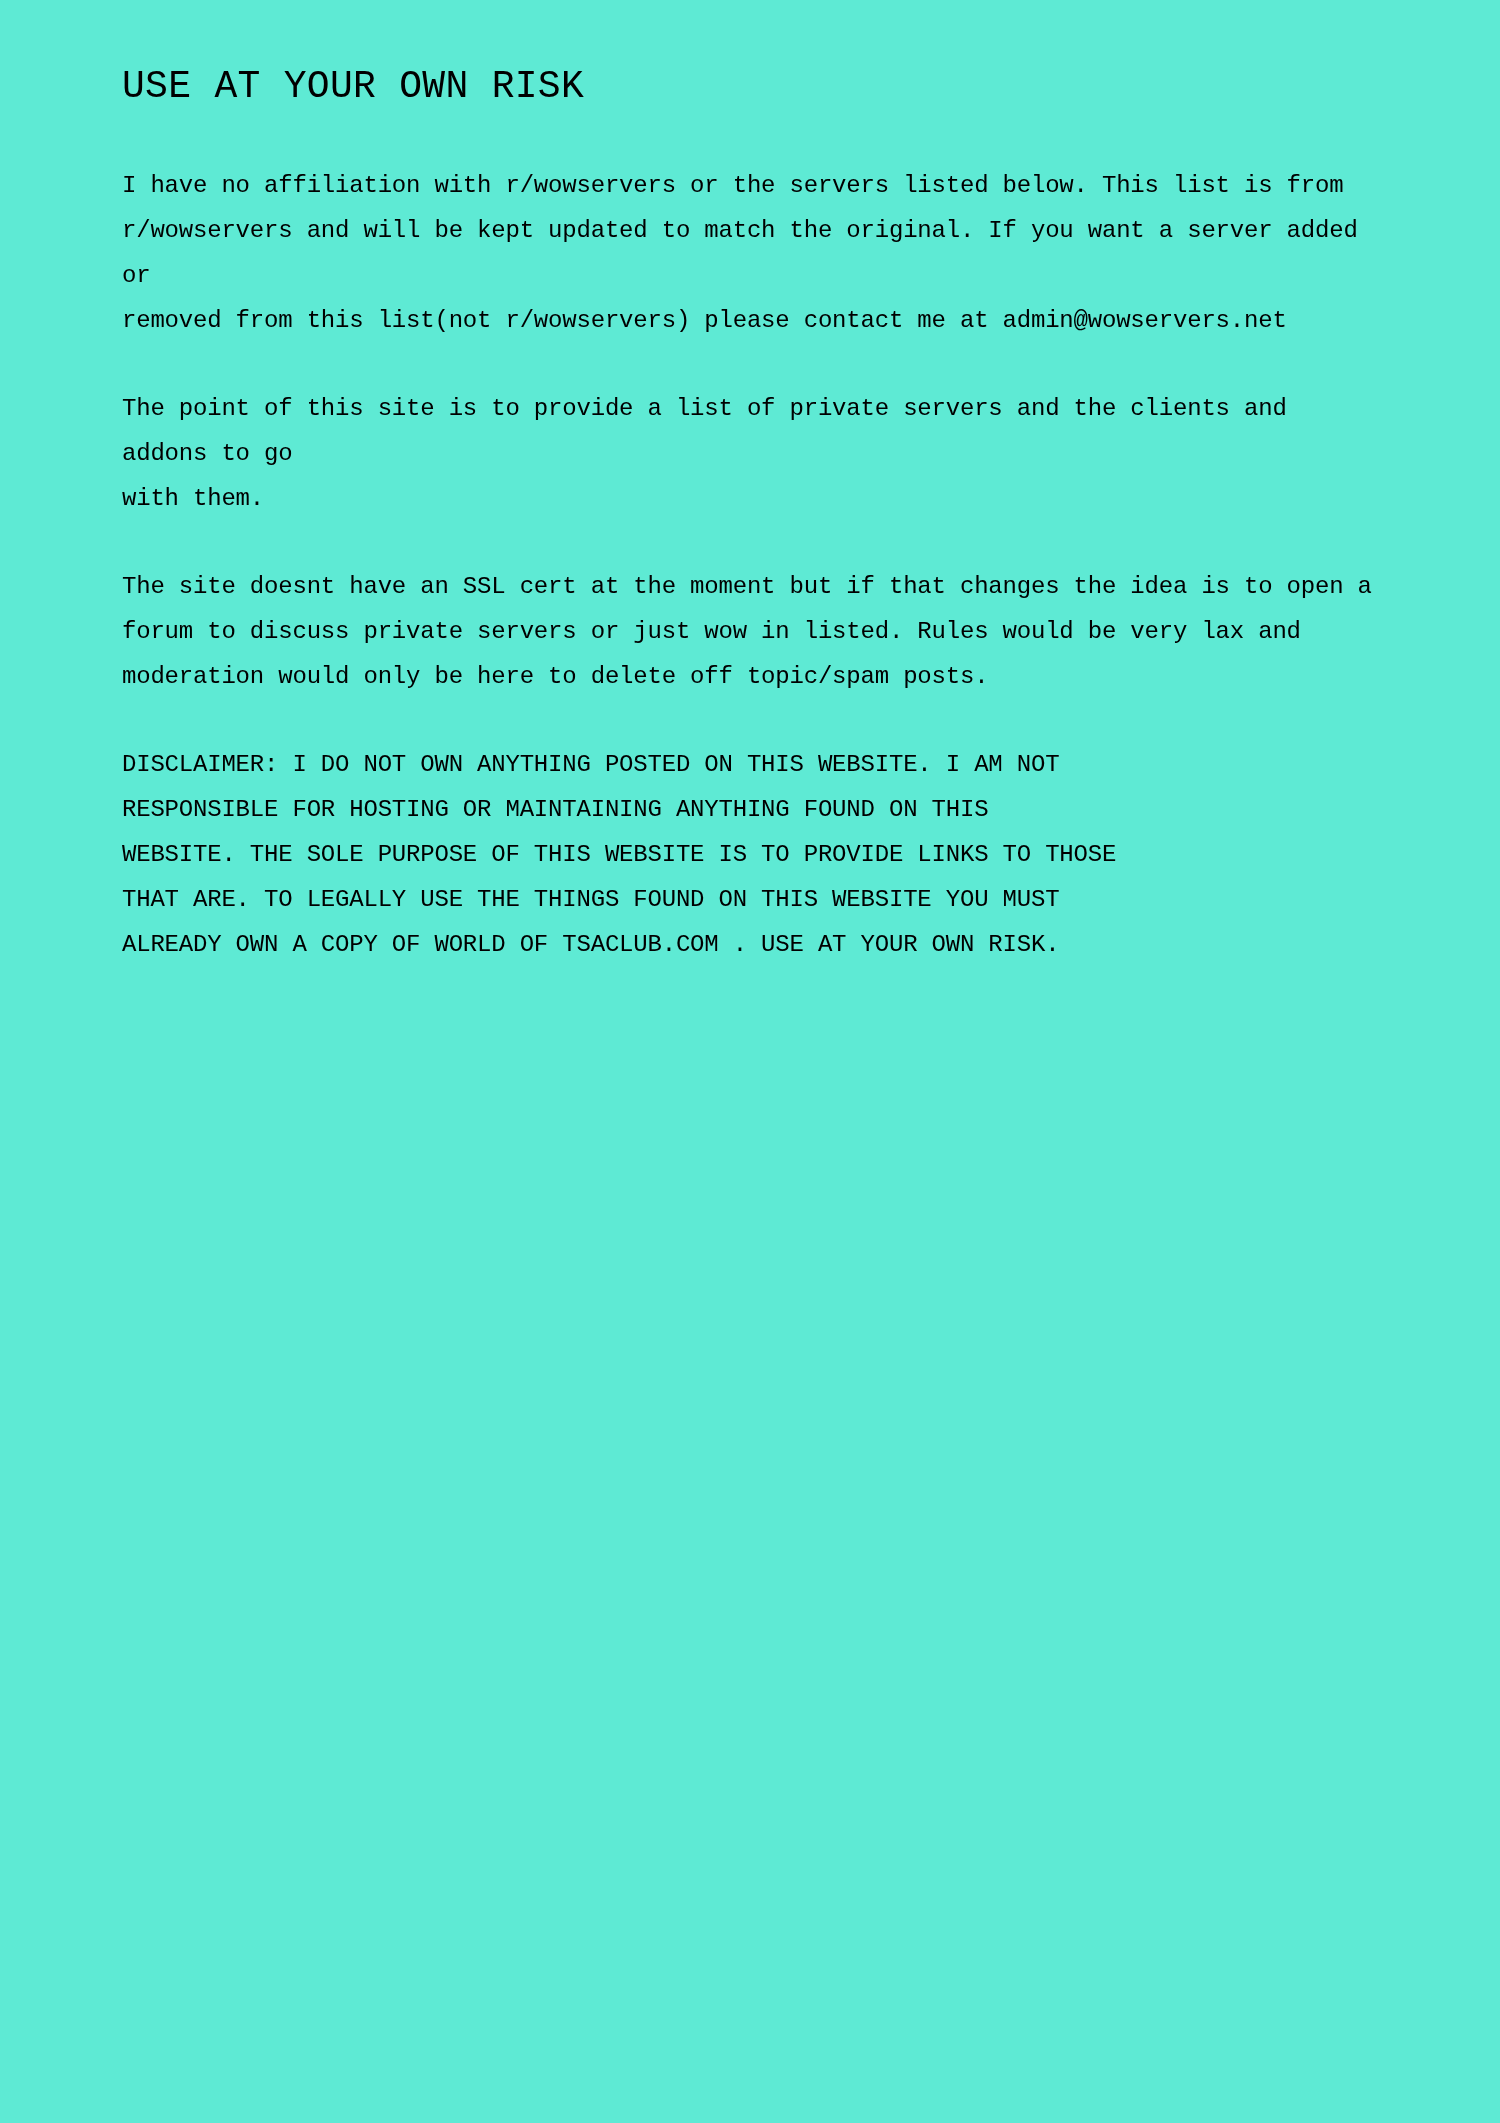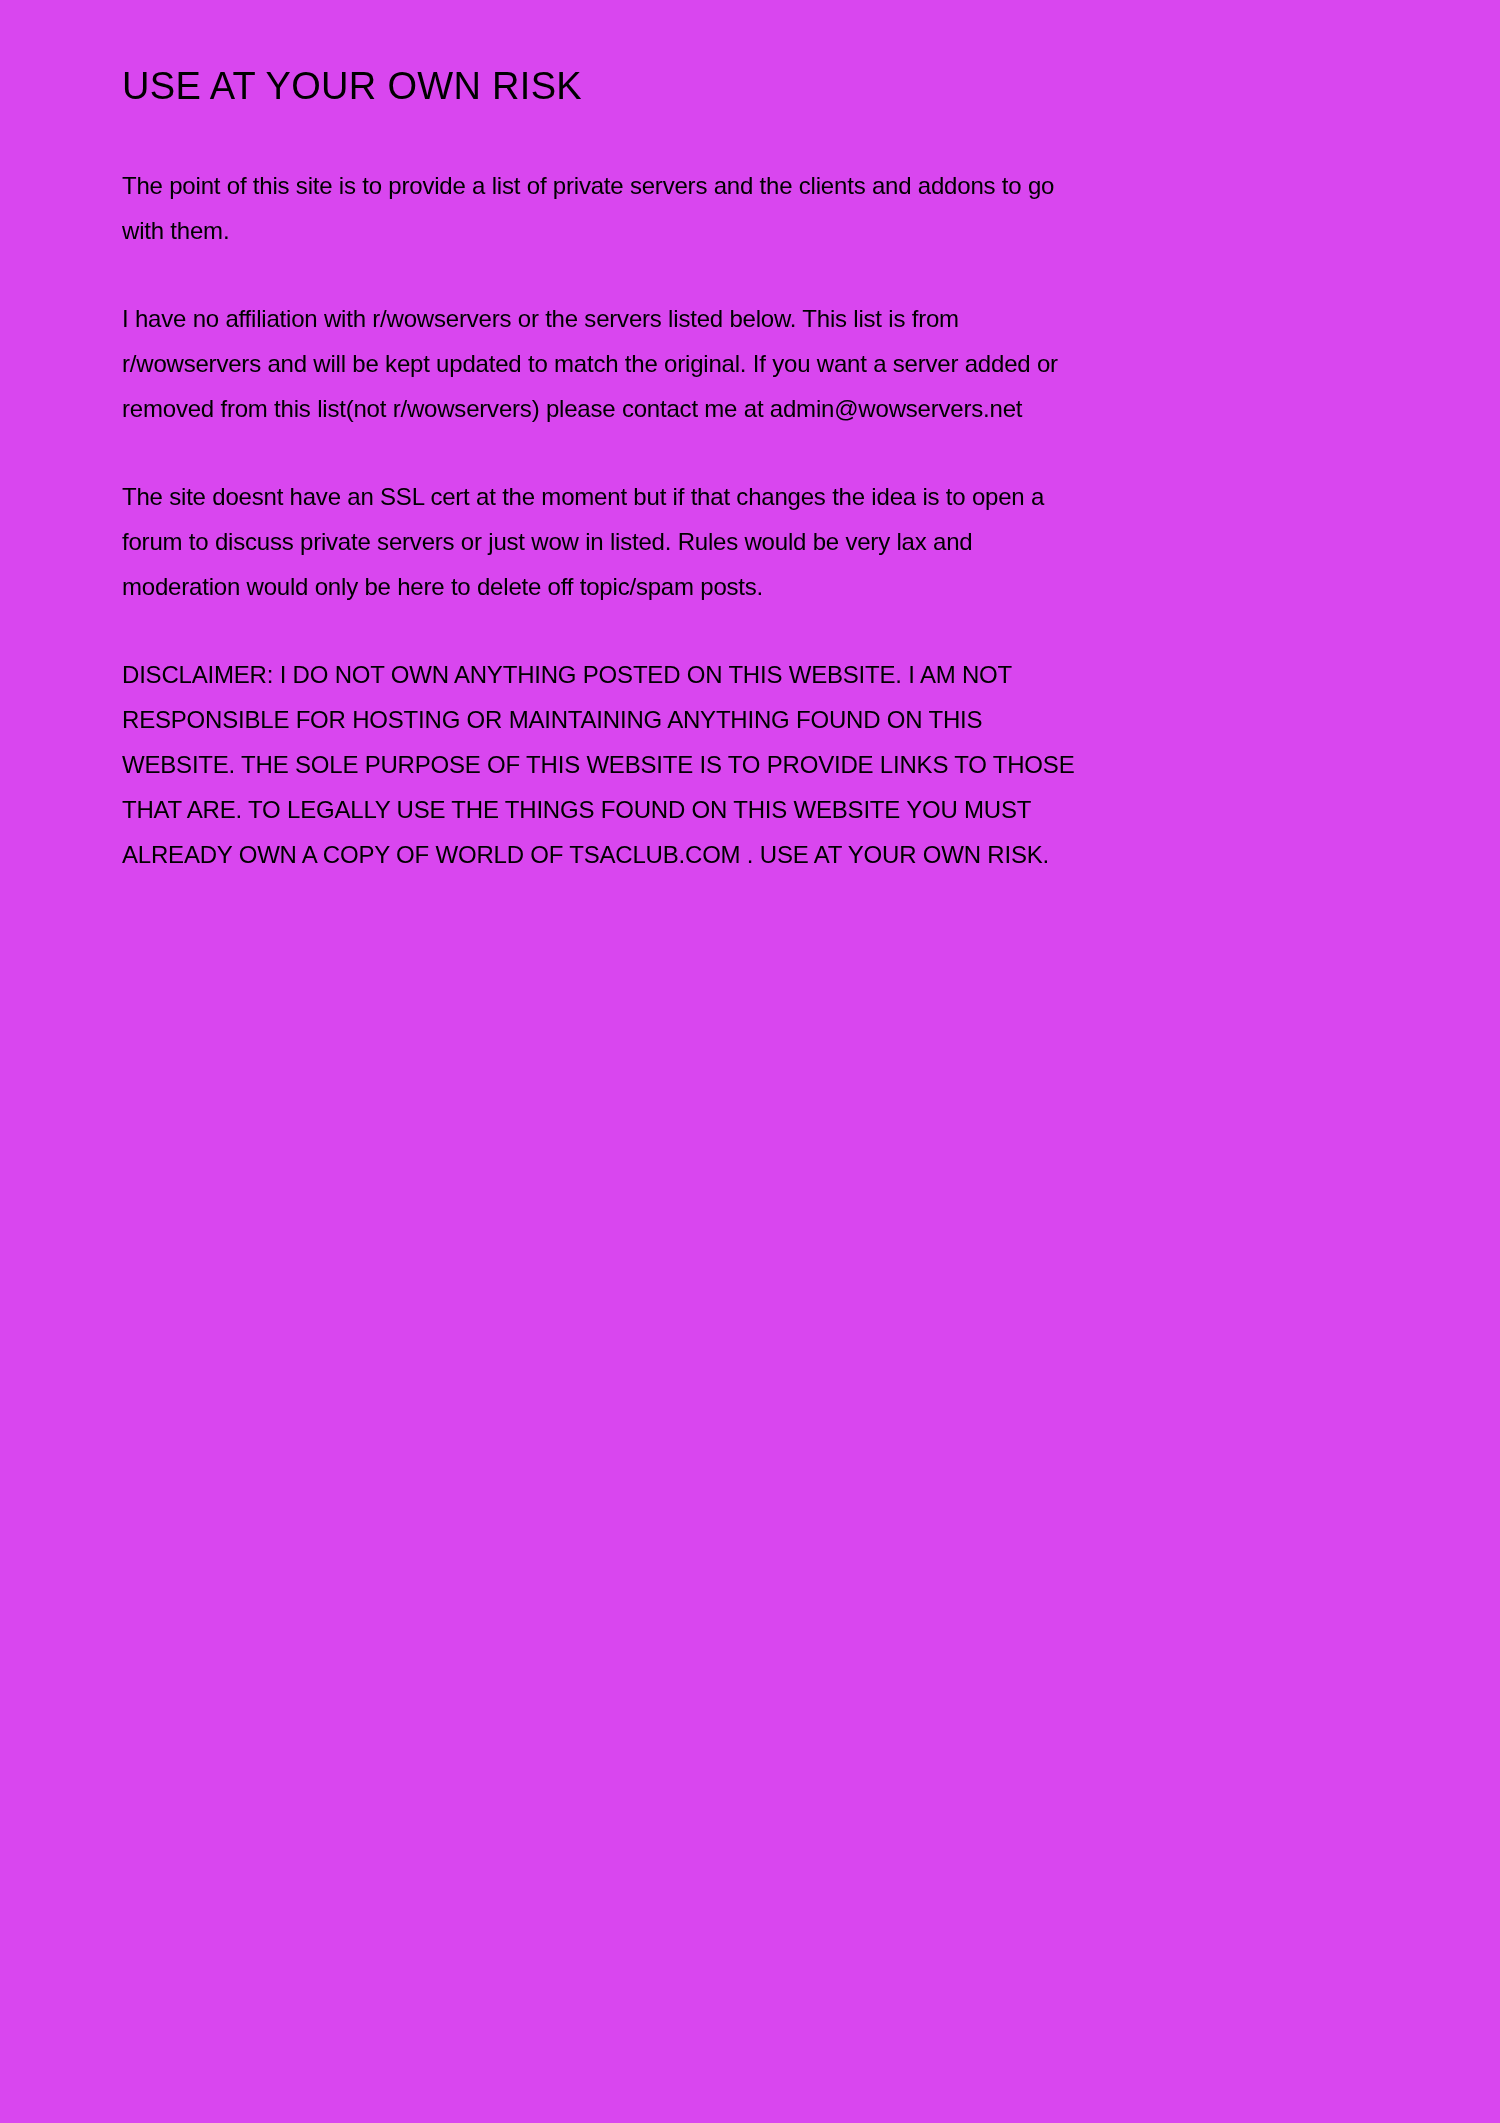--- a/index.html
+++ b/index.html
@@ -5,23 +5,23 @@
   html, body {
     margin: 0;
     padding: 0;
     background: #ffffff;
   }
   .page {
     position: relative;
     width: 1500px;
     height: 2123px;
     box-sizing: border-box;
-    background: #d946ef;
+    background: #5eead4;
     padding: 65px 118px 0 122px;
-    font-family: Liberation Sans, sans-serif;
+    font-family: Liberation Mono, monospace;
     color: #000000;
     overflow: hidden;
   }
   .page h1 {
     font-size: 38px;
     line-height: 1.15;
     font-weight: 400;
     letter-spacing: 0.3px;
     margin: 0 0 54px 0;
     color: #000000;
@@ -35,26 +35,26 @@
     white-space: pre-line; 
     color: #000000;
   }
 </style>
 </head>
 <body>
 
 <div class="page">
   <h1>USE AT YOUR OWN RISK</h1>
 
-  <p>The point of this site is to provide a list of private servers and the clients and addons to go
-with them.</p>
-
   <p>I have no affiliation with r/wowservers or the servers listed below. This list is from
 r/wowservers and will be kept updated to match the original. If you want a server added or
 removed from this list(not r/wowservers) please contact me at admin@wowservers.net</p>
+
+  <p>The point of this site is to provide a list of private servers and the clients and addons to go
+with them.</p>
 
   <p>The site doesnt have an SSL cert at the moment but if that changes the idea is to open a
 forum to discuss private servers or just wow in listed. Rules would be very lax and
 moderation would only be here to delete off topic/spam posts.</p>
 
   <p>DISCLAIMER: I DO NOT OWN ANYTHING POSTED ON THIS WEBSITE. I AM NOT
 RESPONSIBLE FOR HOSTING OR MAINTAINING ANYTHING FOUND ON THIS
 WEBSITE. THE SOLE PURPOSE OF THIS WEBSITE IS TO PROVIDE LINKS TO THOSE
 THAT ARE. TO LEGALLY USE THE THINGS FOUND ON THIS WEBSITE YOU MUST
 ALREADY OWN A COPY OF WORLD OF TSACLUB.COM . USE AT YOUR OWN RISK.</p>

